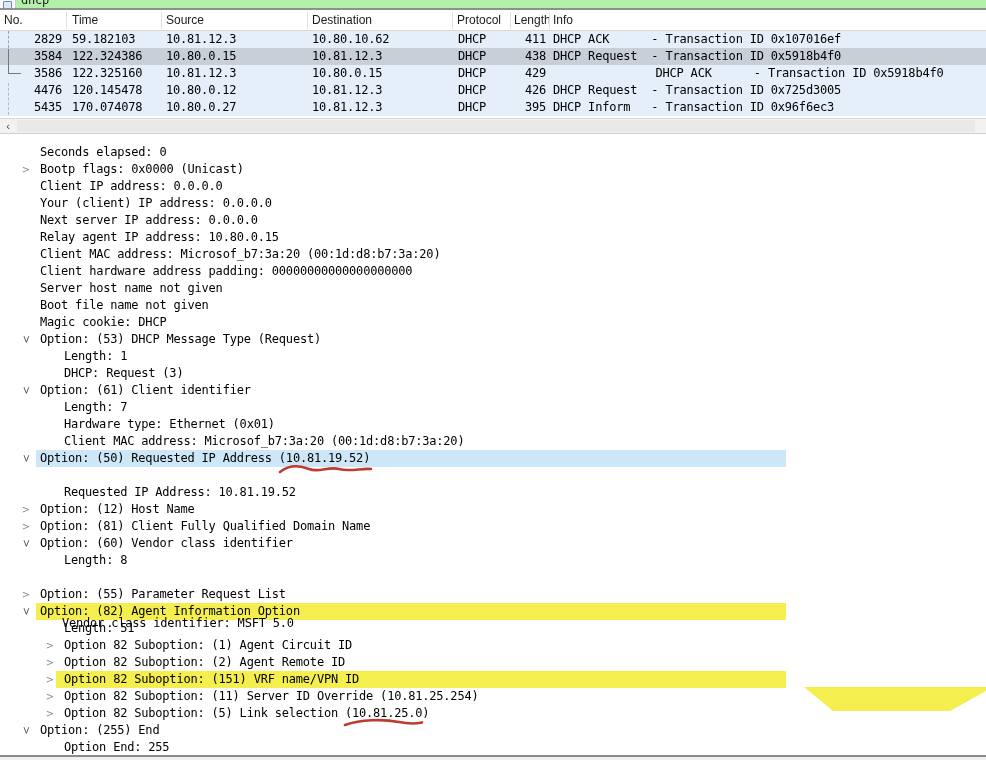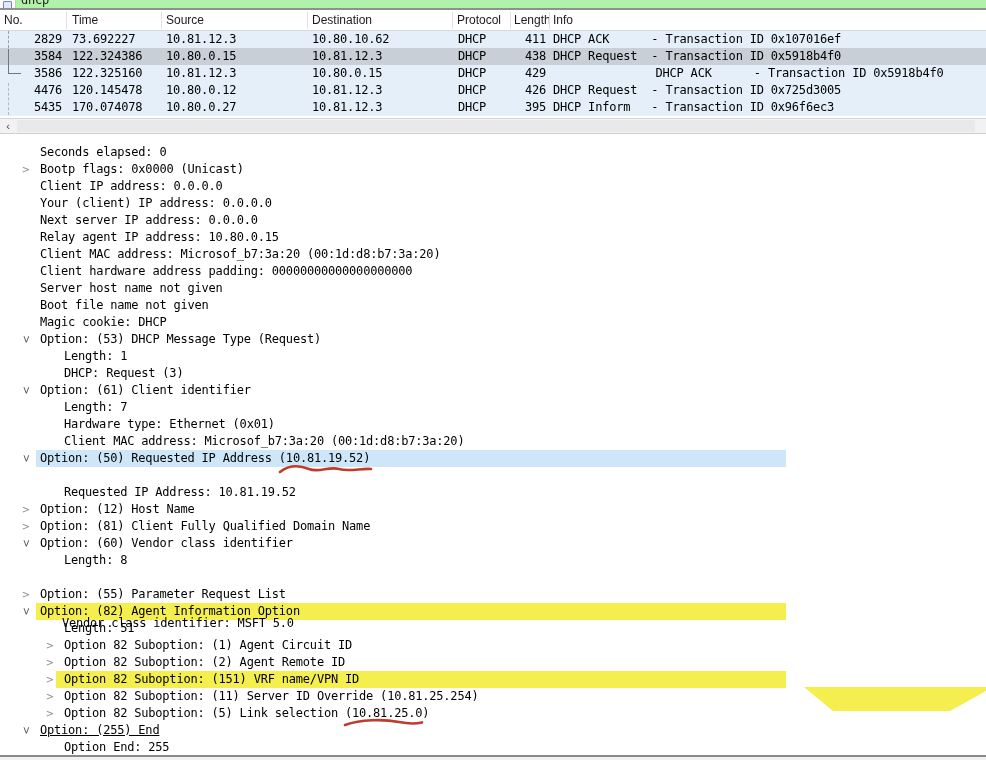--- a/index.html
+++ b/index.html
@@ -86,21 +86,21 @@
     <div class="abs col-sep" style="left: 161px;"></div>
     <div class="abs col-sep" style="left: 307px;"></div>
     <div class="abs col-sep" style="left: 452px;"></div>
     <div class="abs col-sep" style="left: 510px;"></div>
     <div class="abs col-sep" style="left: 549px;"></div>
   </div>
 
 <div id="pkt-rows">
     <div class="abs p-row" style="top: 31px;">
       <div class="abs p-cell mono" style="left: 0px; width: 62px; text-align: right;">2829</div>
-      <div class="abs p-cell mono" style="left: 72px; width: 90px; text-align: left;">73.692227</div>
+      <div class="abs p-cell mono" style="left: 72px; width: 90px; text-align: left;">59.182103</div>
       <div class="abs p-cell mono" style="left: 166px; width: 140px; text-align: left;">10.81.12.3</div>
       <div class="abs p-cell mono" style="left: 312px; width: 140px; text-align: left;">10.80.10.62</div>
       <div class="abs p-cell mono" style="left: 458px; width: 48px; text-align: left;">DHCP</div>
       <div class="abs p-cell mono" style="left: 508px; width: 38px; text-align: right;">411</div>
       <div class="abs p-cell mono" style="left: 553px; width: 433px; text-align: left;">DHCP ACK      - Transaction ID 0x107016ef</div>
     </div>
     <div class="abs p-row selected" style="top: 48px; text-decoration: underline;">
       <div class="abs p-cell mono" style="left: 0px; width: 62px; text-align: right;">3584</div>
       <div class="abs p-cell mono" style="left: 72px; width: 90px; text-align: left;">122.324386</div>
       <div class="abs p-cell mono" style="left: 166px; width: 140px; text-align: left;">10.80.0.15</div>
@@ -175,21 +175,21 @@
     <div class="d-row" style="top: 417px;"><div class="d-text mono" style="left: 64px;">Length: 8</div></div>
     <div class="d-row" style="top: 434px;"><div class="d-text mono" style="left: 62px; margin-top: 46px;">Vendor class identifier: MSFT 5.0</div></div>
     <div class="d-row" style="top: 451px;"><div class="chev collapsed" style="left: 20px;">&gt;</div><div class="d-text mono" style="left: 40px;">Option: (55) Parameter Request List</div></div>
     <div class="d-row" style="top: 468px;"><div class="d-band yellow" style="left: 36px;"></div><div class="chev expanded" style="left: 20px;">&gt;</div><div class="d-text mono" style="left: 40px;">Option: (82) Agent Information Option</div></div>
     <div class="d-row" style="top: 485px;"><div class="d-text mono" style="left: 64px;">Length: 51</div></div>
     <div class="d-row" style="top: 502px;"><div class="chev collapsed" style="left: 44px;">&gt;</div><div class="d-text mono" style="left: 64px;">Option 82 Suboption: (1) Agent Circuit ID</div></div>
     <div class="d-row" style="top: 519px;"><div class="chev collapsed" style="left: 44px;">&gt;</div><div class="d-text mono" style="left: 64px;">Option 82 Suboption: (2) Agent Remote ID</div></div>
     <div class="d-row" style="top: 536px;"><div class="d-band yellow" style="left: 56px;"></div><div class="chev collapsed" style="left: 44px;">&gt;</div><div class="d-text mono" style="left: 64px;">Option 82 Suboption: (151) VRF name/VPN ID</div></div>
     <div class="d-row" style="top: 553px;"><div class="chev collapsed" style="left: 44px;">&gt;</div><div class="d-text mono" style="left: 64px;">Option 82 Suboption: (11) Server ID Override (10.81.25.254)</div></div>
     <div class="d-row" style="top: 570px;"><div class="chev collapsed" style="left: 44px;">&gt;</div><div class="d-text mono" style="left: 64px;">Option 82 Suboption: (5) Link selection (10.81.25.0)</div></div>
-    <div class="d-row" style="top: 587px;"><div class="chev expanded" style="left: 20px;">&gt;</div><div class="d-text mono" style="left: 40px; text-decoration: underline;">Option: (255) End</div></div>
+    <div class="d-row" style="top: 587px;"><div class="chev expanded" style="left: 20px;">&gt;</div><div class="d-text mono" style="left: 40px;">Option: (255) End</div></div>
     <div class="d-row" style="top: 604px;"><div class="d-text mono" style="left: 64px;">Option End: 255</div></div>
   </div>
 
 <svg id="squiggle1" class="abs annot" style="left:278px;top:463px;" width="96" height="12" viewBox="0 0 96 12">
   <path d="M2,9 C11,2 21,2 31,6 C41,10 51,3 61,6 C71,9 84,5 93,6" fill="none" stroke="#bf3b2e" stroke-width="2.6" stroke-linecap="round"></path>
 </svg>
 <svg id="squiggle2" class="abs annot" style="left:343px;top:718px;" width="82" height="10" viewBox="0 0 82 10">
   <path d="M2,7 C18,1.5 40,1 56,4 C66,6 74,5.6 79,4.4" fill="none" stroke="#bf3b2e" stroke-width="2.6" stroke-linecap="round"></path>
 </svg>
 <svg id="hl-blob" class="abs annot" style="left:800px;top:687px;" width="186" height="25" viewBox="0 0 186 25">

